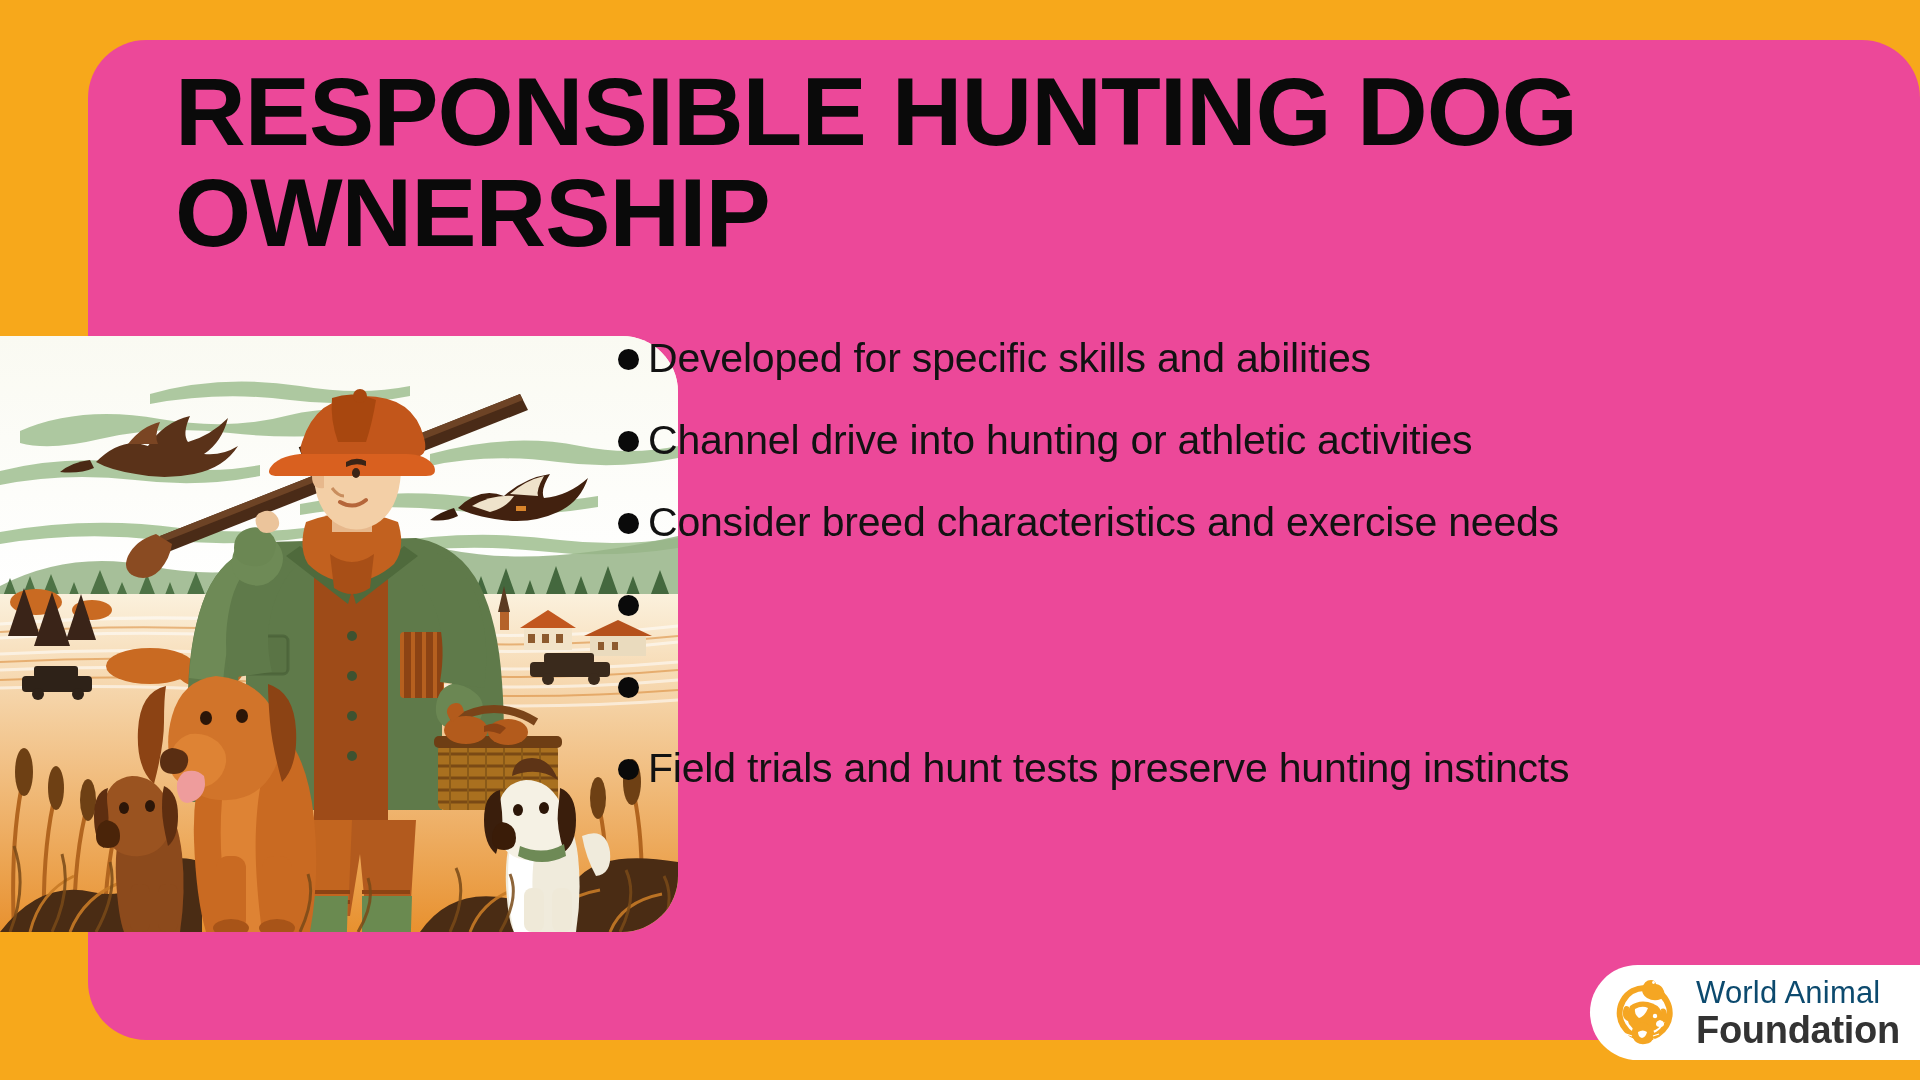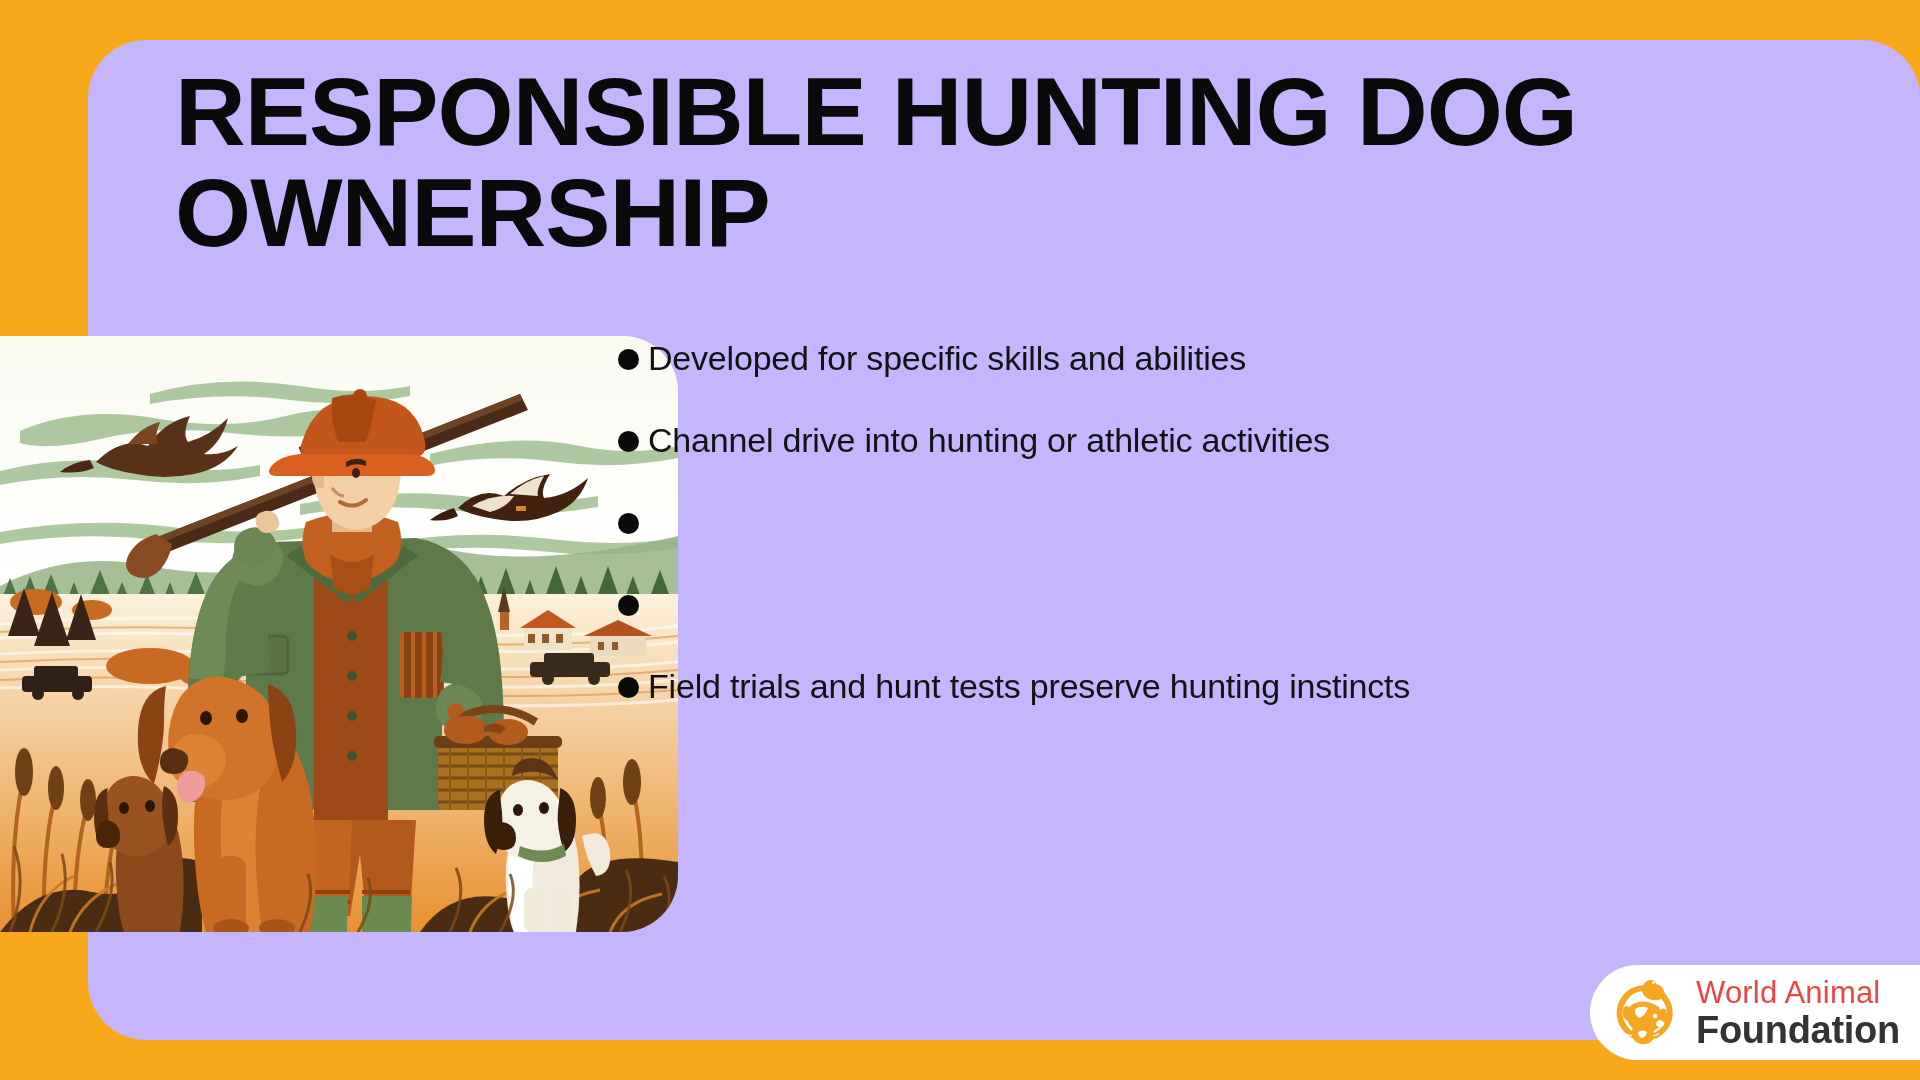--- a/index.html
+++ b/index.html
@@ -8,21 +8,21 @@
     background:#F7A81B;
     font-family:"Liberation Sans", sans-serif;
     position:relative;
   }
 
   
   .card{
     position:absolute;
     left:88px; top:40px;
     width:1832px; height:1000px;
-    background:#c4b5fd;
+    background:#ec4899;
     border-top-left-radius:58px;
     border-top-right-radius:58px;
     border-bottom-left-radius:58px;
     border-bottom-right-radius:0px;
     overflow:visible;
   }
 
   
   .title{
     position:absolute;
@@ -67,21 +67,21 @@
     flex:0 0 auto;
     width:21px; height:21px;
     border-radius:50%;
     background:#0A0A0A;
     margin-top:17px;
     margin-right:9px;
   }
   .bullet-text{
     font-family:"Liberation Sans", sans-serif;
     font-weight:400;
-    font-size:34px;
+    font-size:41px;
     line-height:52px;
     color:#121212;
     white-space:nowrap;
     letter-spacing:-0.2px;
   }
 
   
   .logo{
     position:absolute;
     left:1590px; top:965px;
@@ -98,21 +98,21 @@
   .logo-words{
     margin-left:14px;
     display:flex; flex-direction:column;
     justify-content:center;
     line-height:1;
   }
   .logo-top{
     font-family:"Liberation Sans", sans-serif;
     font-weight:400;
     font-size:31px;
-    color:#ef4444;
+    color:#0c4a6e;
     letter-spacing:0.2px;
   }
   .logo-bottom{
     font-family:"Liberation Sans", sans-serif;
     font-weight:700;
     font-size:38px;
     color:#333333;
     letter-spacing:-0.3px;
     margin-top:3px;
   }
@@ -469,20 +469,24 @@
   </div>
 
   <ul class="bullets">
     <li class="bullet-row">
       <span class="bullet-dot"></span>
       <span class="bullet-text">Developed for specific skills and abilities</span>
     </li>
     <li class="bullet-row">
       <span class="bullet-dot"></span>
       <span class="bullet-text">Channel drive into hunting or athletic activities</span>
+    </li>
+    <li class="bullet-row">
+      <span class="bullet-dot"></span>
+      <span class="bullet-text">Consider breed characteristics and exercise needs</span>
     </li>
     <li class="bullet-row">
       <span class="bullet-dot"></span>
     </li>
     <li class="bullet-row">
       <span class="bullet-dot"></span>
     </li>
     <li class="bullet-row">
       <span class="bullet-dot"></span>
       <span class="bullet-text">Field trials and hunt tests preserve hunting instincts</span>

